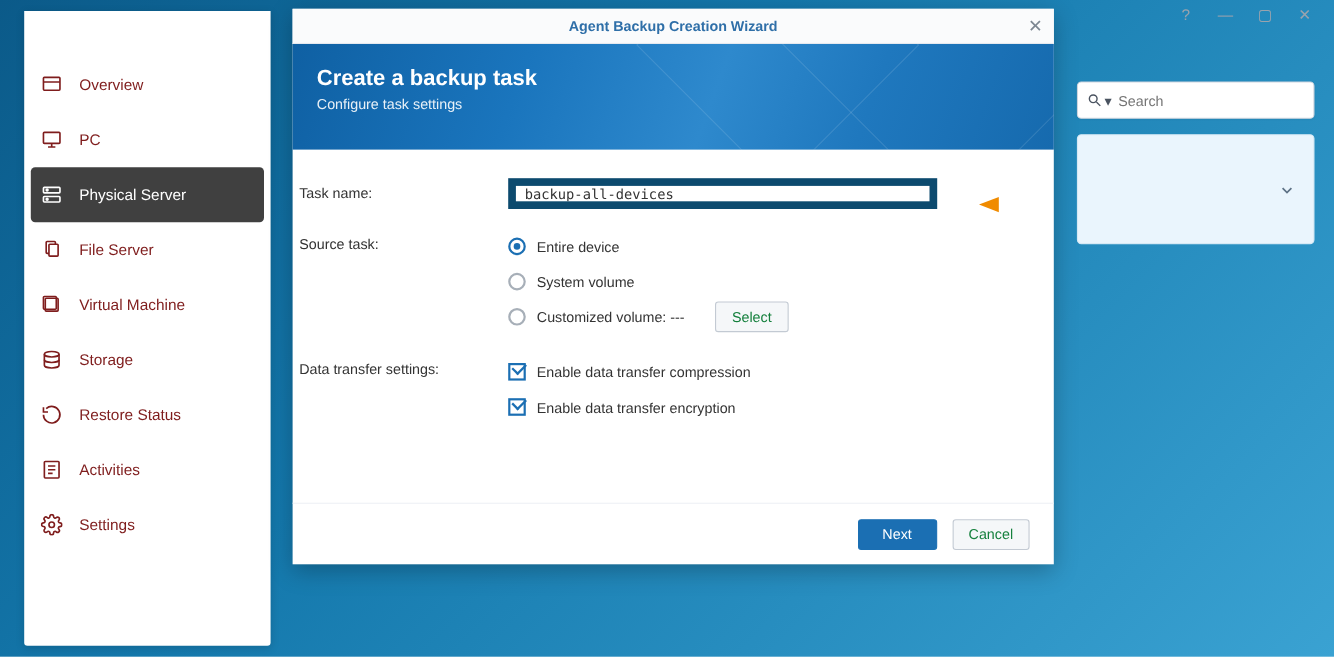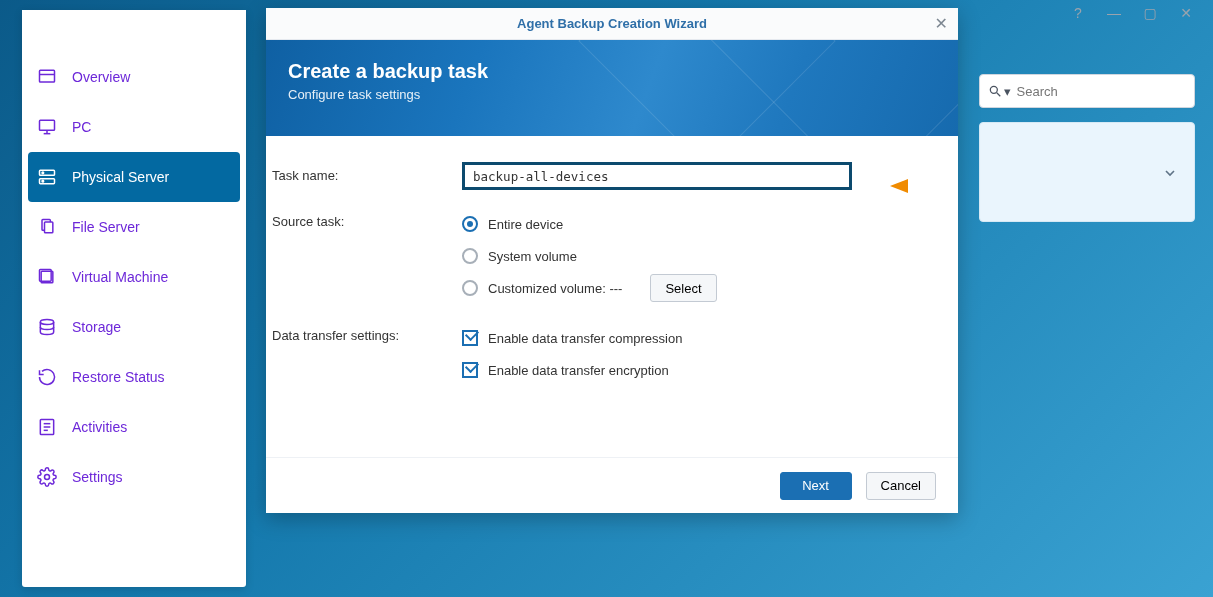--- a/index.html
+++ b/index.html
@@ -17,50 +17,50 @@
   
   .right-panel { position: absolute; top: 74px; right: 18px; width: 216px; display: flex; flex-direction: column; gap: 14px; }
   .search-box { background: #fff; border: 1px solid #cfd6df; border-radius: 4px; height: 34px; display: flex; align-items: center; padding: 0 8px; gap: 6px; box-shadow: 0 1px 2px rgba(0,0,0,.04); }
   .search-box .glass { color: #4a5360; display: inline-flex; align-items: center; }
   .search-box input { border: none; outline: none; flex: 1; font-size: 13px; color: #333; background: transparent; }
   .pale-card { height: 100px; background: #eaf5fd; border: 1px solid #d6e9f5; border-radius: 4px; position: relative; }
   .pale-card .chev { position: absolute; right: 16px; top: 42px; color: #5f7387; }
 
   
   .sidebar { position: absolute; top: 10px; left: 22px; bottom: 10px; width: 224px; background: #fff; border-radius: 0 0 3px 3px; box-shadow: 0 2px 8px rgba(0,0,0,.15); padding-top: 42px; }
-  .sidebar-item { display: flex; align-items: center; gap: 14px; height: 50px; padding: 0 14px; color: #6d28d9; cursor: pointer; }
-  .sidebar-item.active { background: #0369a1; color: #fff; border-radius: 4px; margin: 0 6px; padding: 0 8px; }
+  .sidebar-item { display: flex; align-items: center; gap: 14px; height: 50px; padding: 0 14px; color: #7f1d1d; cursor: pointer; }
+  .sidebar-item.active { background: #404040; color: #fff; border-radius: 4px; margin: 0 6px; padding: 0 8px; }
   .sidebar-item .icon { width: 22px; height: 22px; flex: 0 0 22px; display: inline-flex; align-items: center; justify-content: center; color: inherit; }
   .sidebar-item .label { font-size: 14px; }
 
   
   .modal { position: absolute; top: 8px; left: 266px; width: 692px; height: 505px; background: #fff; box-shadow: 0 6px 20px rgba(0,0,0,.25); display: flex; flex-direction: column; }
   .modal-titlebar { height: 32px; display: flex; align-items: center; justify-content: center; position: relative; background: #fafbfc; border-bottom: 1px solid #e5e9ef; }
   .modal-titlebar .title { color: #2f6fa8; font-weight: 600; font-size: 13px; }
   .modal-titlebar .close { position: absolute; right: 10px; top: 6px; color: #7d8792; font-size: 16px; cursor: pointer; }
 
   .modal-hero { height: 96px; padding: 20px 22px 0 22px; color: #fff; background: linear-gradient(110deg, #0f60a3 0%, #1a75bd 30%, #2e89cd 55%, #1f78be 75%, #166aae 100%); position: relative; overflow: hidden; }
   .modal-hero::before, .modal-hero::after { content: ""; position: absolute; border: 1px solid rgba(255,255,255,.12); transform: rotate(45deg); }
   .modal-hero::before { width: 260px; height: 260px; top: -160px; right: -40px; }
   .modal-hero::after  { width: 180px; height: 180px; top: -90px; right: 160px; }
   .modal-hero h1 { font-size: 20px; font-weight: 700; margin-bottom: 4px; }
   .modal-hero .sub { font-size: 13px; opacity: .9; }
 
   .modal-body { flex: 1; padding: 26px 22px 10px 6px; }
   .form-row { display: flex; align-items: flex-start; margin-bottom: 18px; }
   .form-row > .lbl { width: 190px; color: #333; padding-top: 6px; }
   .form-row > .ctl { flex: 1; }
-  .text-input { width: 100%; max-width: 390px; height: 28px; border: 3px solid #0c4a6e; padding: 0 8px; font-family: "Menlo", "Consolas", monospace; font-size: 12.5px; color: #333; outline: none; }
+  .text-input { width: 100%; max-width: 390px; height: 28px; border: 7px solid #0c4a6e; padding: 0 8px; font-family: "Menlo", "Consolas", monospace; font-size: 12.5px; color: #333; outline: none; }
   .radio-line, .check-line { display: flex; align-items: center; gap: 10px; height: 32px; color: #333; }
   .radio { width: 16px; height: 16px; border: 2px solid #a7afb8; border-radius: 50%; position: relative; flex: 0 0 16px; }
   .radio.selected { border-color: #1b6fb3; }
   .radio.selected::after { content: ""; position: absolute; inset: 3px; background: #1b6fb3; border-radius: 50%; }
   .check { width: 16px; height: 16px; border: 2px solid #1b6fb3; position: relative; flex: 0 0 16px; }
   .check.on::after { content: ""; position: absolute; left: 2px; top: -2px; width: 10px; height: 6px; border-left: 2.5px solid #1b6fb3; border-bottom: 2.5px solid #1b6fb3; transform: rotate(-45deg); }
-  .btn { display: inline-flex; align-items: center; justify-content: center; height: 28px; padding: 0 14px; border: 1px solid #c3cad3; background: #f5f7f9; color: #000000; border-radius: 3px; cursor: pointer; font-size: 13px; }
+  .btn { display: inline-flex; align-items: center; justify-content: center; height: 28px; padding: 0 14px; border: 1px solid #c3cad3; background: #f5f7f9; color: #15803d; border-radius: 3px; cursor: pointer; font-size: 13px; }
   .btn.primary { background: #1b6fb3; border-color: #1b6fb3; color: #fff; min-width: 72px; }
   .modal-footer { height: 56px; display: flex; align-items: center; justify-content: flex-end; gap: 14px; padding: 12px 22px; border-top: 1px solid #eef1f5; }
 
   
   .arrow { position: absolute; top: 176px; left: 890px; width: 290px; height: 20px; pointer-events: none; z-index: 40000; }
 </style>
 </head>
 <body>
 
 <div class="desktop-controls">

